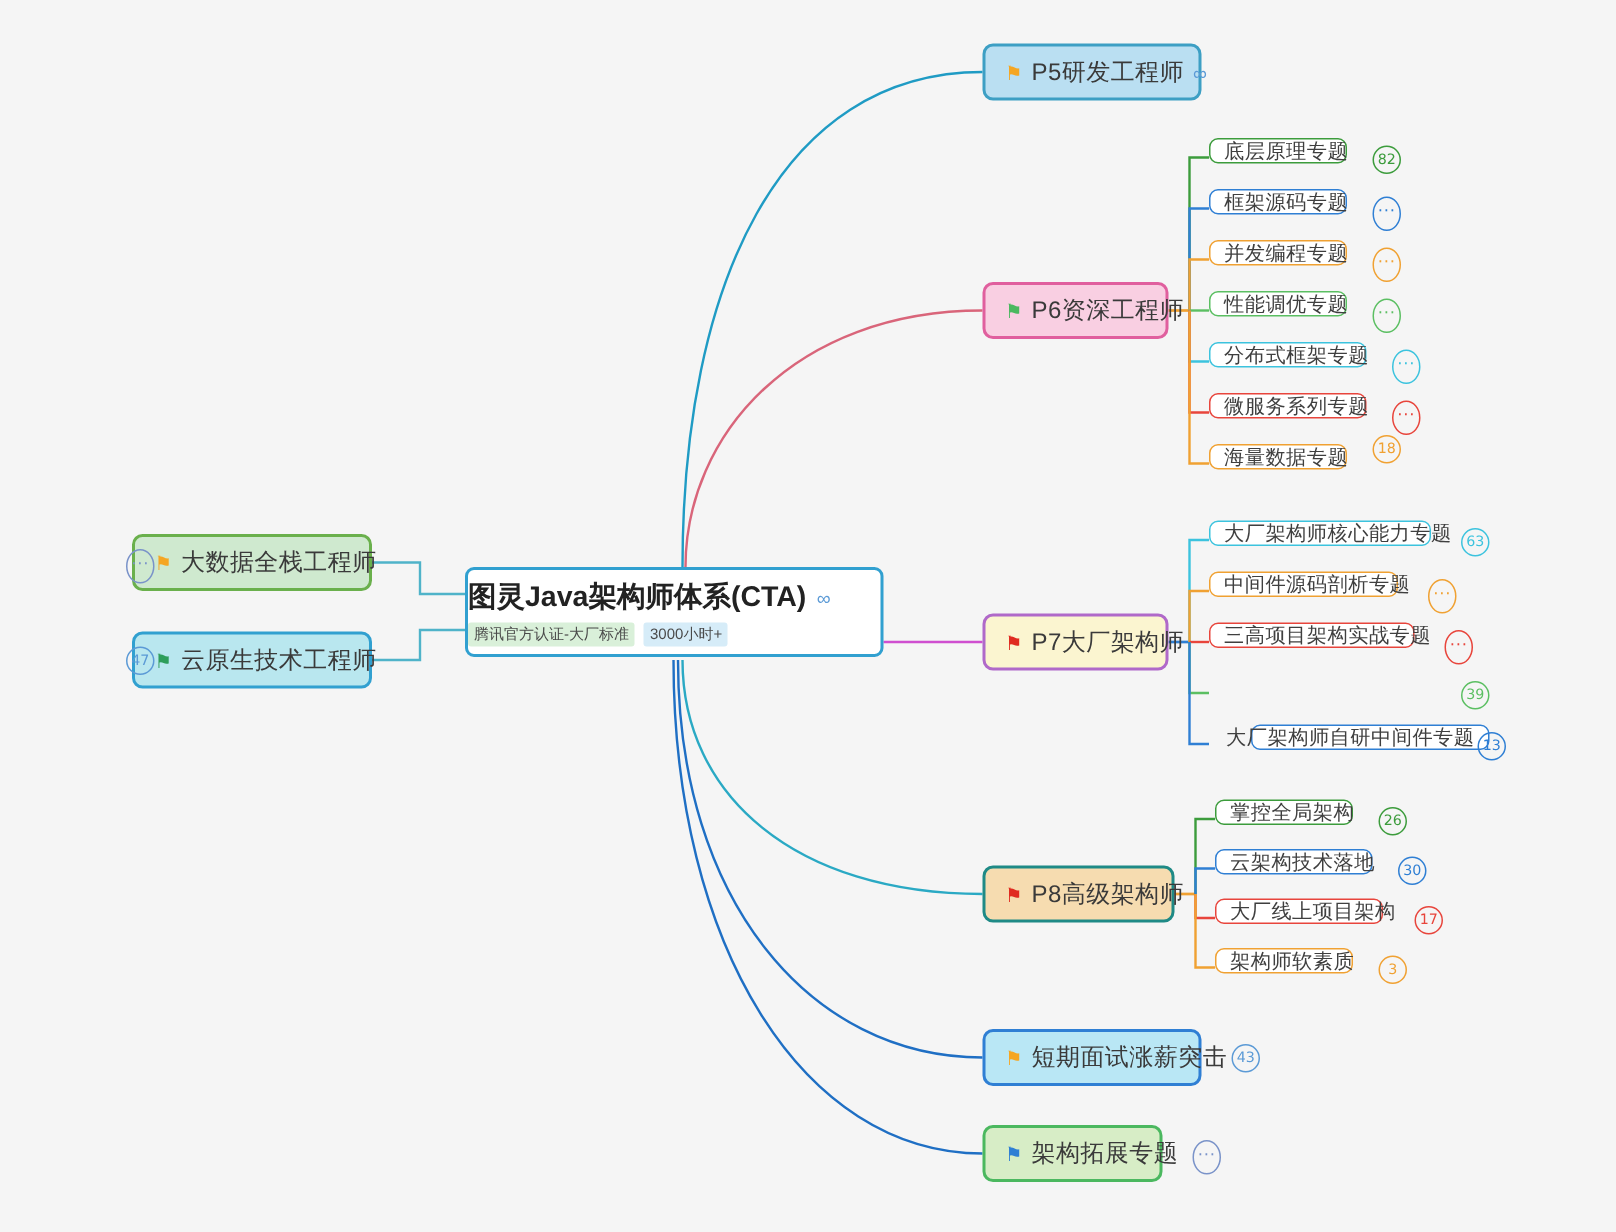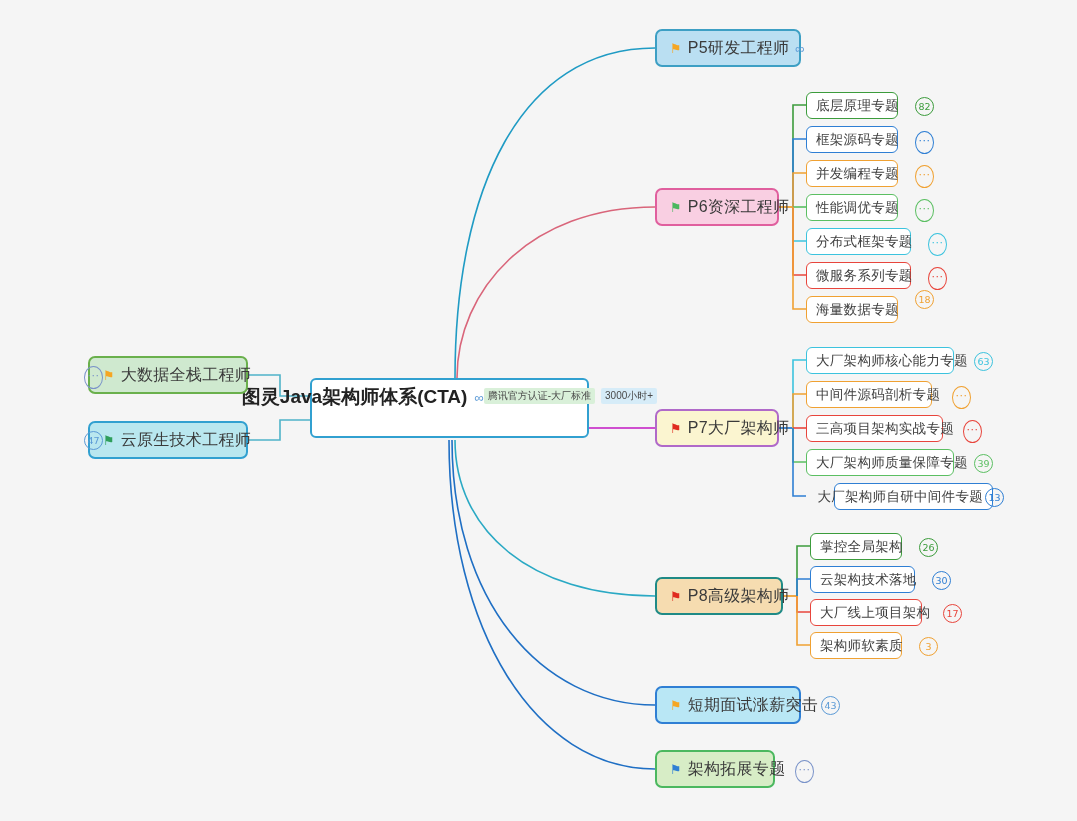--- a/index.html
+++ b/index.html
@@ -26,38 +26,38 @@
     display:inline-block;
   }
   .node .label{
     font-size:15px;color:#3a3a3a;letter-spacing:.3px;
   }
 
   
   #central{
     left:310px;top:378px;width:279px;height:60px;
     border:2px solid #31a0d0;border-radius:6px;
-    flex-direction:row;align-items:flex-start;
-    justify-content:center;padding:4px 12px;
+    flex-direction:column;align-items:flex-start;
+    justify-content:center;padding:4px 0;
     background:#fff;
   }
   #central .title-row{display:flex;align-items:center;gap:7px;}
   #central .title{font-size:19px;font-weight:bold;color:#222;letter-spacing:0px;}
   .linkicon{color:#5b9ad6;font-size:13px;line-height:1;}
   #central .tags{display:flex;gap:6px;margin-top:4px;}
   .tag{font-size:10px;padding:1px 4px;border-radius:2px;color:#4a4a4a;}
   .tag.green{background:#d9f0d9;}
   .tag.blue{background:#d6ecf8;}
 
   
   .l1{height:38px;padding:0 13px;border-width:2px;border-style:solid;}
   .l1 .label{font-size:16px;}
 
   
-  .l2{height:27px;padding:0 9px;border-width:1.6px;border-style:solid;border-radius:6px;background:#fff;}
+  .l2{height:17px;padding:0 9px;border-width:1.6px;border-style:solid;border-radius:6px;background:#fff;}
   .l2 .label{font-size:13.5px;color:#3f3f3f;}
 
   
   .badge{
     position:absolute;
     width:17px;height:17px;border-radius:50%;
     border:1.3px solid currentColor;
     display:flex;align-items:center;justify-content:center;
     font-size:9.5px;line-height:1;
     background:transparent;
@@ -190,23 +190,20 @@
   <div class="node l2" style="left:806px;top:381px;width:126px;border-color:#f0a132;align-items:center;">
     <span class="label">中间件源码剖析专题</span>
     </div>
   <div class="badge dots" style="left:936px;top:386px;color:#f0a132;">···</div>
 
   <div class="node l2" style="left:806px;top:415px;width:137px;border-color:#e8453c;">
     <span class="label">三高项目架构实战专题</span>
     </div>
   <div class="badge dots" style="left:947px;top:420px;color:#e8453c;">···</div>
 
-  <div class="node l2" style="left:806px;top:449px;width:148px;border-color:#5bbf62;">
-    <span class="label">大厂架构师质量保障专题</span>
-    </div>
   <div class="badge" style="left:958px;top:454px;color:#5bbf62;">39</div>
 
   <div class="node l2" style="left:834px;top:483px;width:159px;border-color:#2f7fd4;justify-content:flex-end;">
     <span class="label">大厂架构师自研中间件专题</span>
     </div>
   <div class="badge" style="left:969px;top:488px;color:#2f7fd4;">13</div>
 
   <div class="node l1" style="left:655px;top:577px;width:128px;border-color:#1f8a86;background:#f6dcb0;">
     <span class="flag" style="color:#e02b20;">⚑</span>
     <span class="label">P8高级架构师</span>

